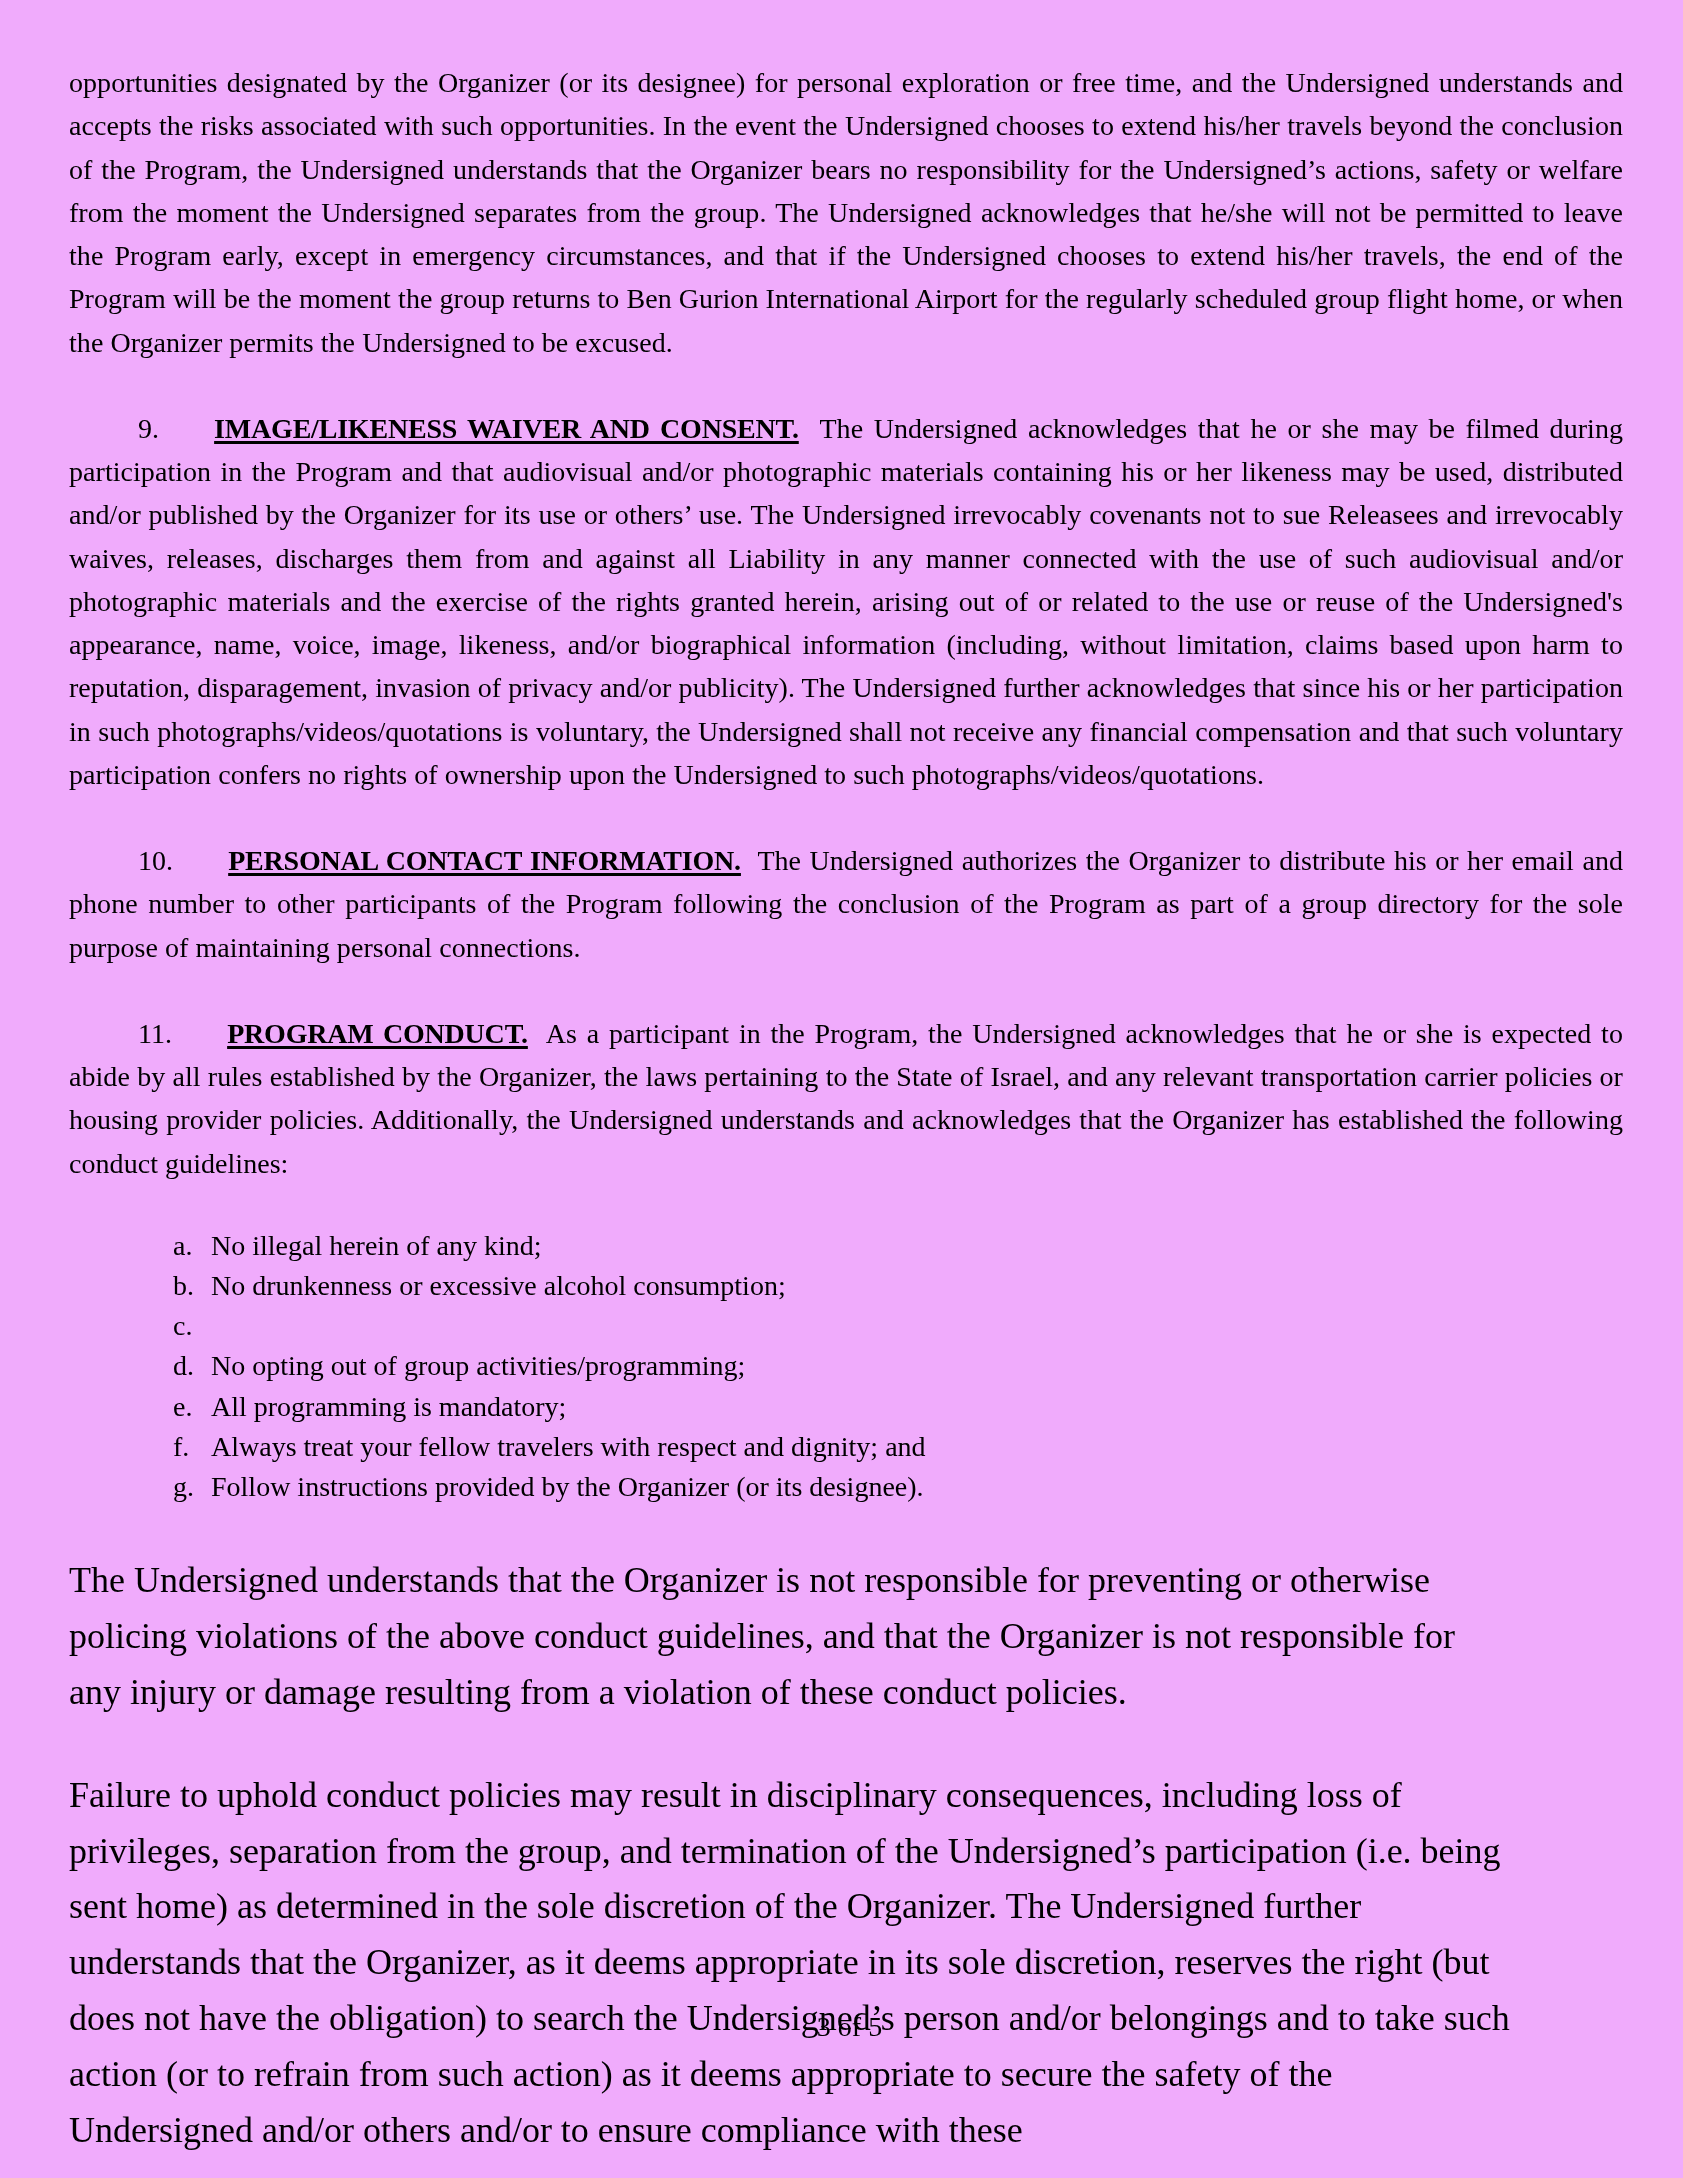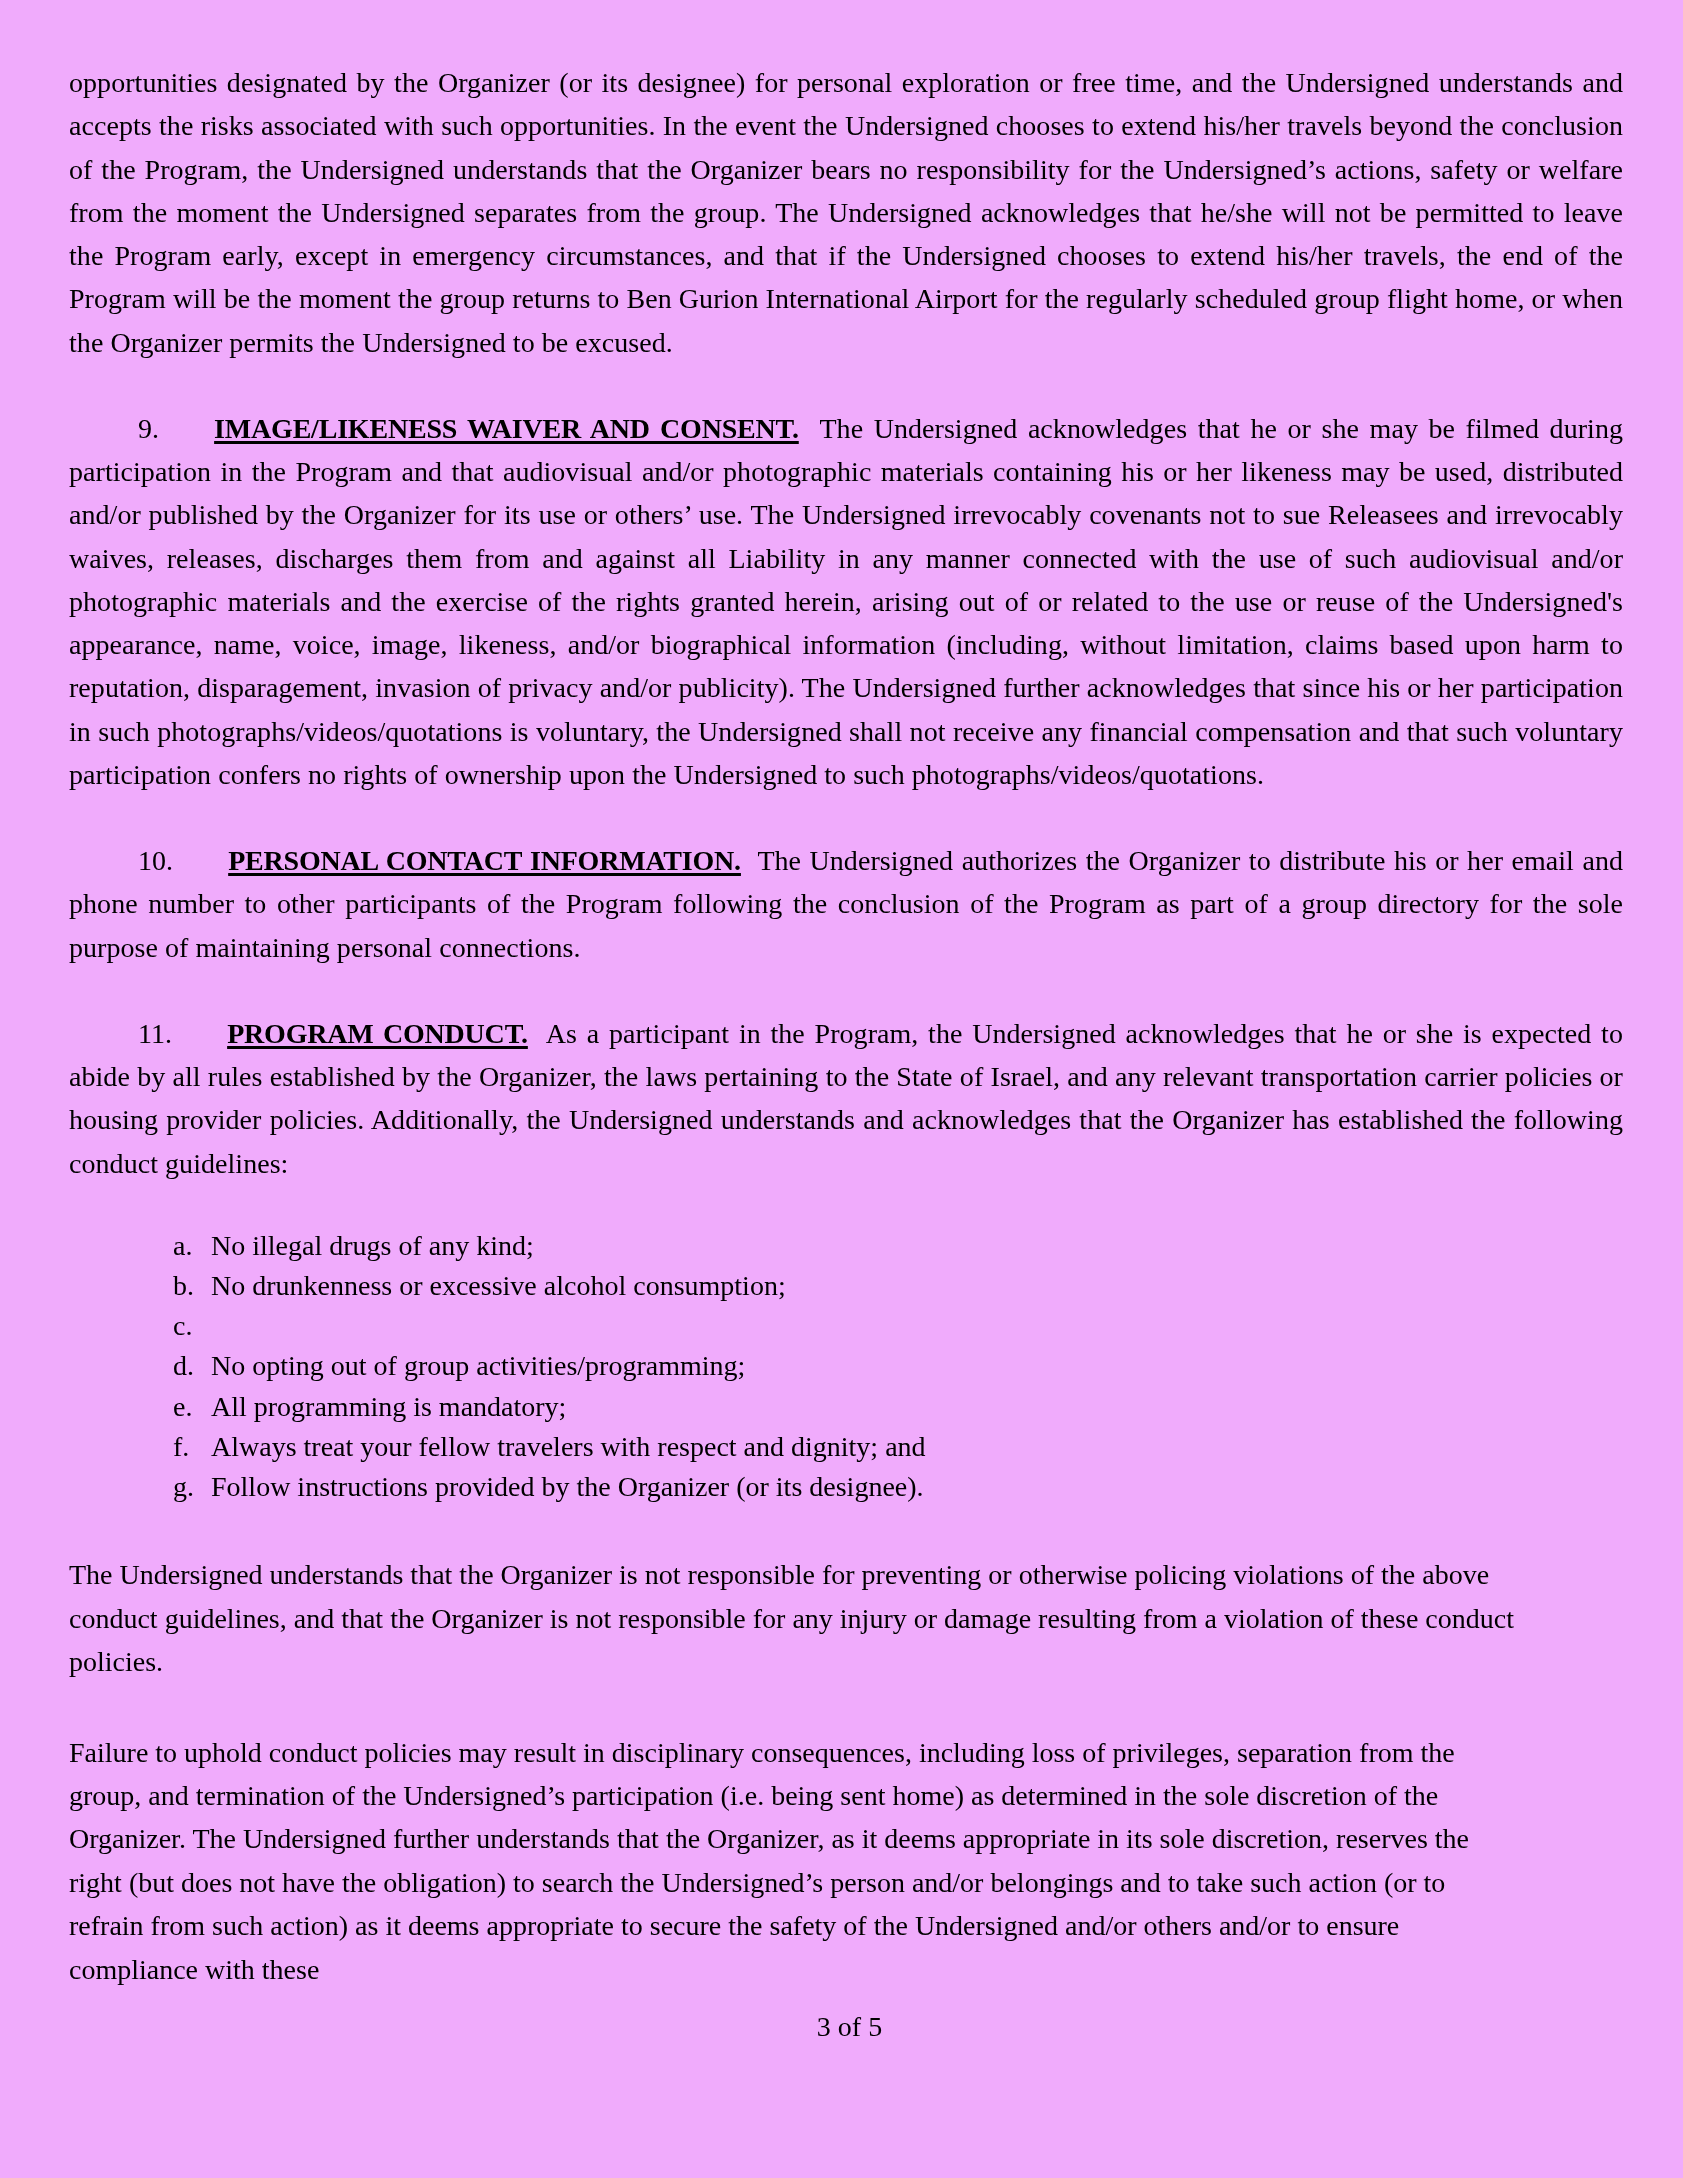--- a/index.html
+++ b/index.html
@@ -76,21 +76,21 @@
   .footer {
     position: absolute;
     left: 16px;
     right: 0;
     top: 2010px;
     text-align: center;
     font-size: 28px;
     line-height: 1.2;
   }
   .block-left {
-    font-size: 28px;
+    font-size: 36px;
     line-height: 1.55;
     text-align: left;
     width: 1445px;
     margin: 0;
   }
 </style>
 </head>
 <body>
 
 <div class="page">
@@ -99,21 +99,21 @@
 
   <p class="body-text para-justified gap-para"><span class="sec-number">9.</span><span class="sec-head">IMAGE/LIKENESS WAIVER AND CONSENT.</span><span>&nbsp; </span><span>The Undersigned acknowledges that he or she may be filmed during participation in the Program and that audiovisual and/or photographic materials containing his or her likeness may be used, distributed and/or published by the Organizer for its use or others’ use.  The Undersigned irrevocably covenants not to sue Releasees and irrevocably waives, releases, discharges them from and against all Liability in any manner connected with the use of such audiovisual and/or photographic materials and the exercise of the rights granted herein, arising out of or related to the use or reuse of the Undersigned's appearance, name, voice, image, likeness, and/or biographical information (including, without limitation, claims based upon harm to reputation, disparagement, invasion of privacy and/or publicity).  The Undersigned further acknowledges that since his or her participation in such photographs/videos/quotations is voluntary, the Undersigned shall not receive any financial compensation and that such voluntary participation confers no rights of ownership upon the Undersigned to such photographs/videos/quotations.</span></p>
 
   <p class="body-text para-justified gap-para"><span class="sec-number">10.</span><span class="sec-head">PERSONAL CONTACT INFORMATION.</span><span>&nbsp; </span><span>The Undersigned authorizes the Organizer to distribute his or her email and phone number to other participants of the Program following the conclusion of the Program as part of a group directory for the sole purpose of maintaining personal connections.</span></p>
 
   <p class="body-text para-justified gap-para"><span class="sec-number">11.</span><span class="sec-head">PROGRAM CONDUCT.</span><span>&nbsp; </span><span>As a participant in the Program, the Undersigned acknowledges that he or she is expected to abide by all rules established by the Organizer, the laws pertaining to the State of Israel, and any relevant transportation carrier policies or housing provider policies.  Additionally, the Undersigned understands and acknowledges that the Organizer has established the following conduct guidelines:</span></p>
 
   <ul class="list-block" style="margin-top:42px;">
     <li class="list-item">
       <span class="list-marker">a.</span>
-      <span class="list-text">No illegal drugs of any kind;</span>
+      <span class="list-text">No illegal herein of any kind;</span>
     </li>
     <li class="list-item">
       <span class="list-marker">b.</span>
       <span class="list-text">No drunkenness or excessive alcohol consumption;</span>
     </li>
     <li class="list-item">
       <span class="list-marker">c.</span>
     </li>
     <li class="list-item">
       <span class="list-marker">d.</span>

